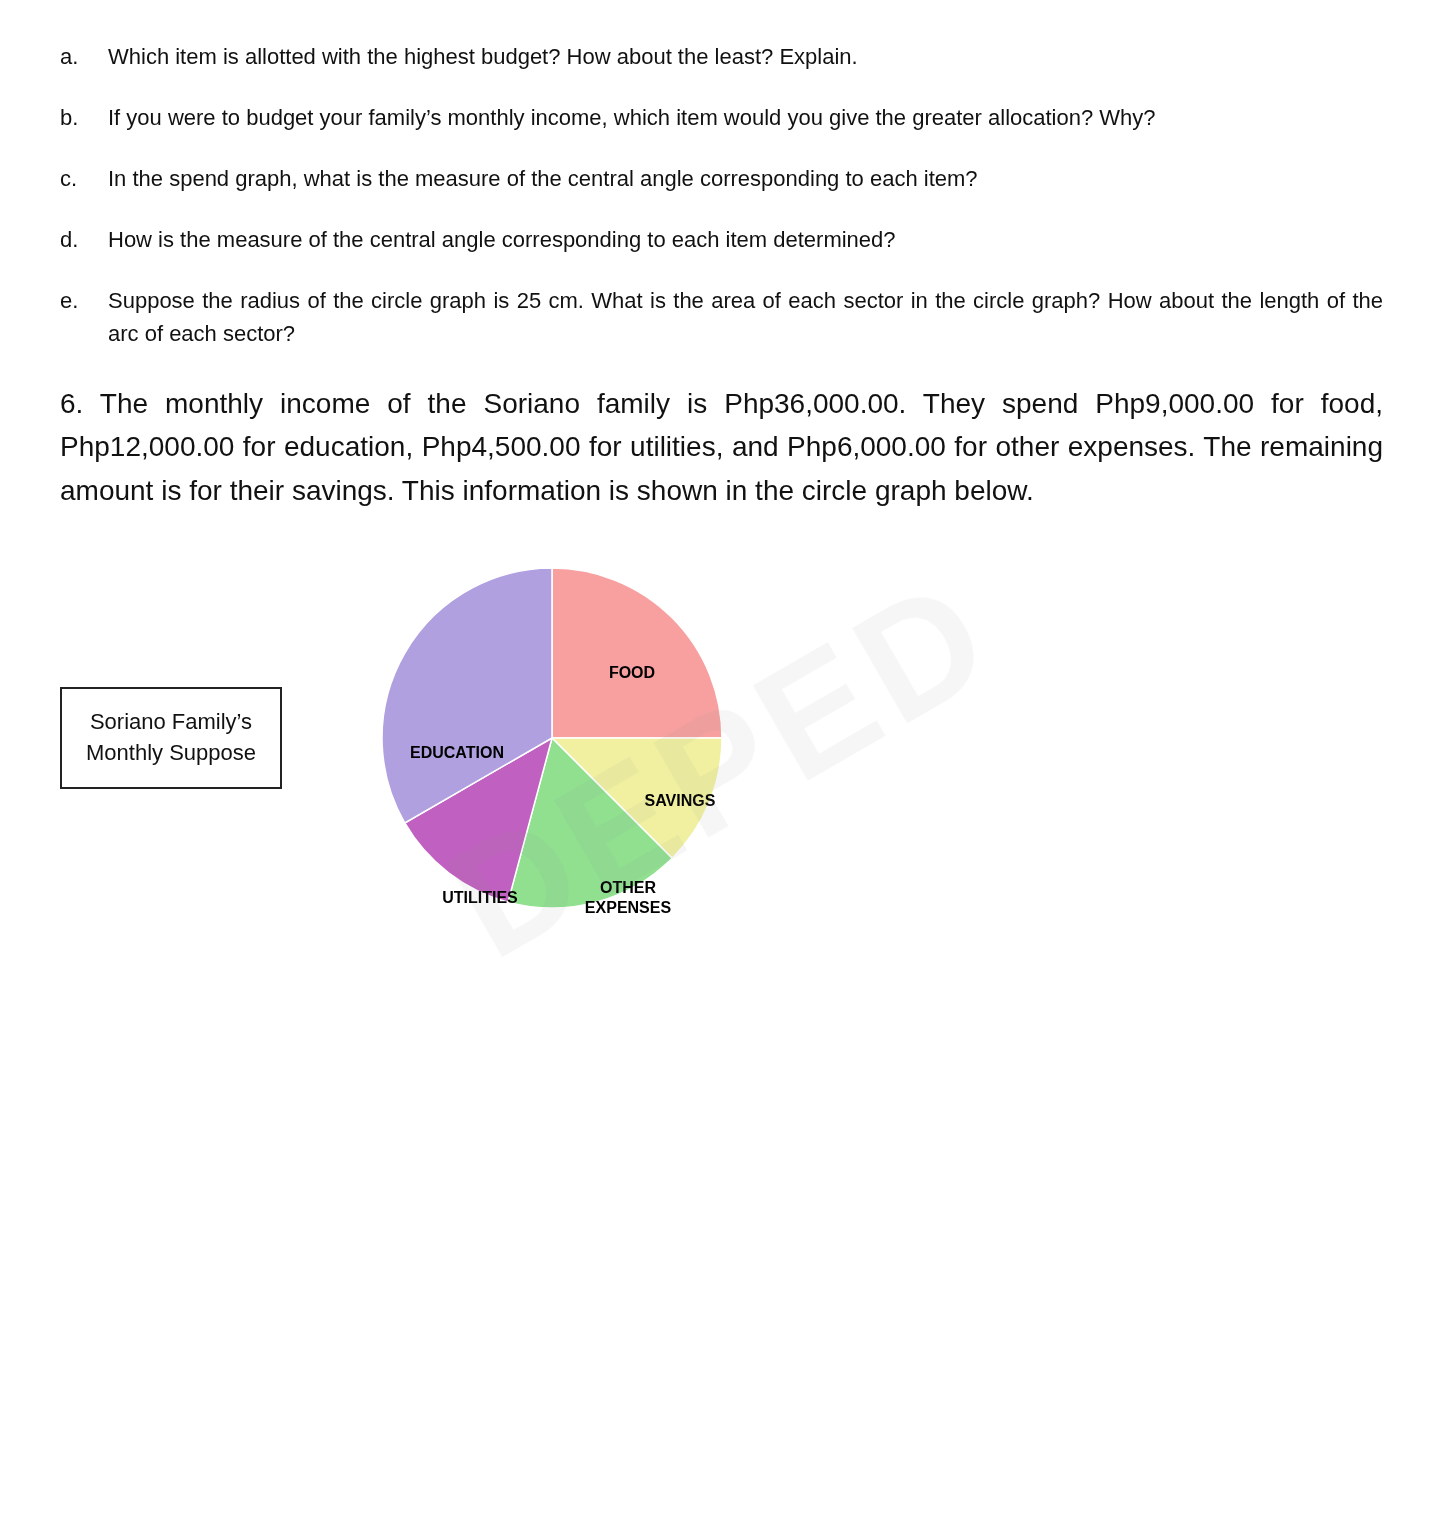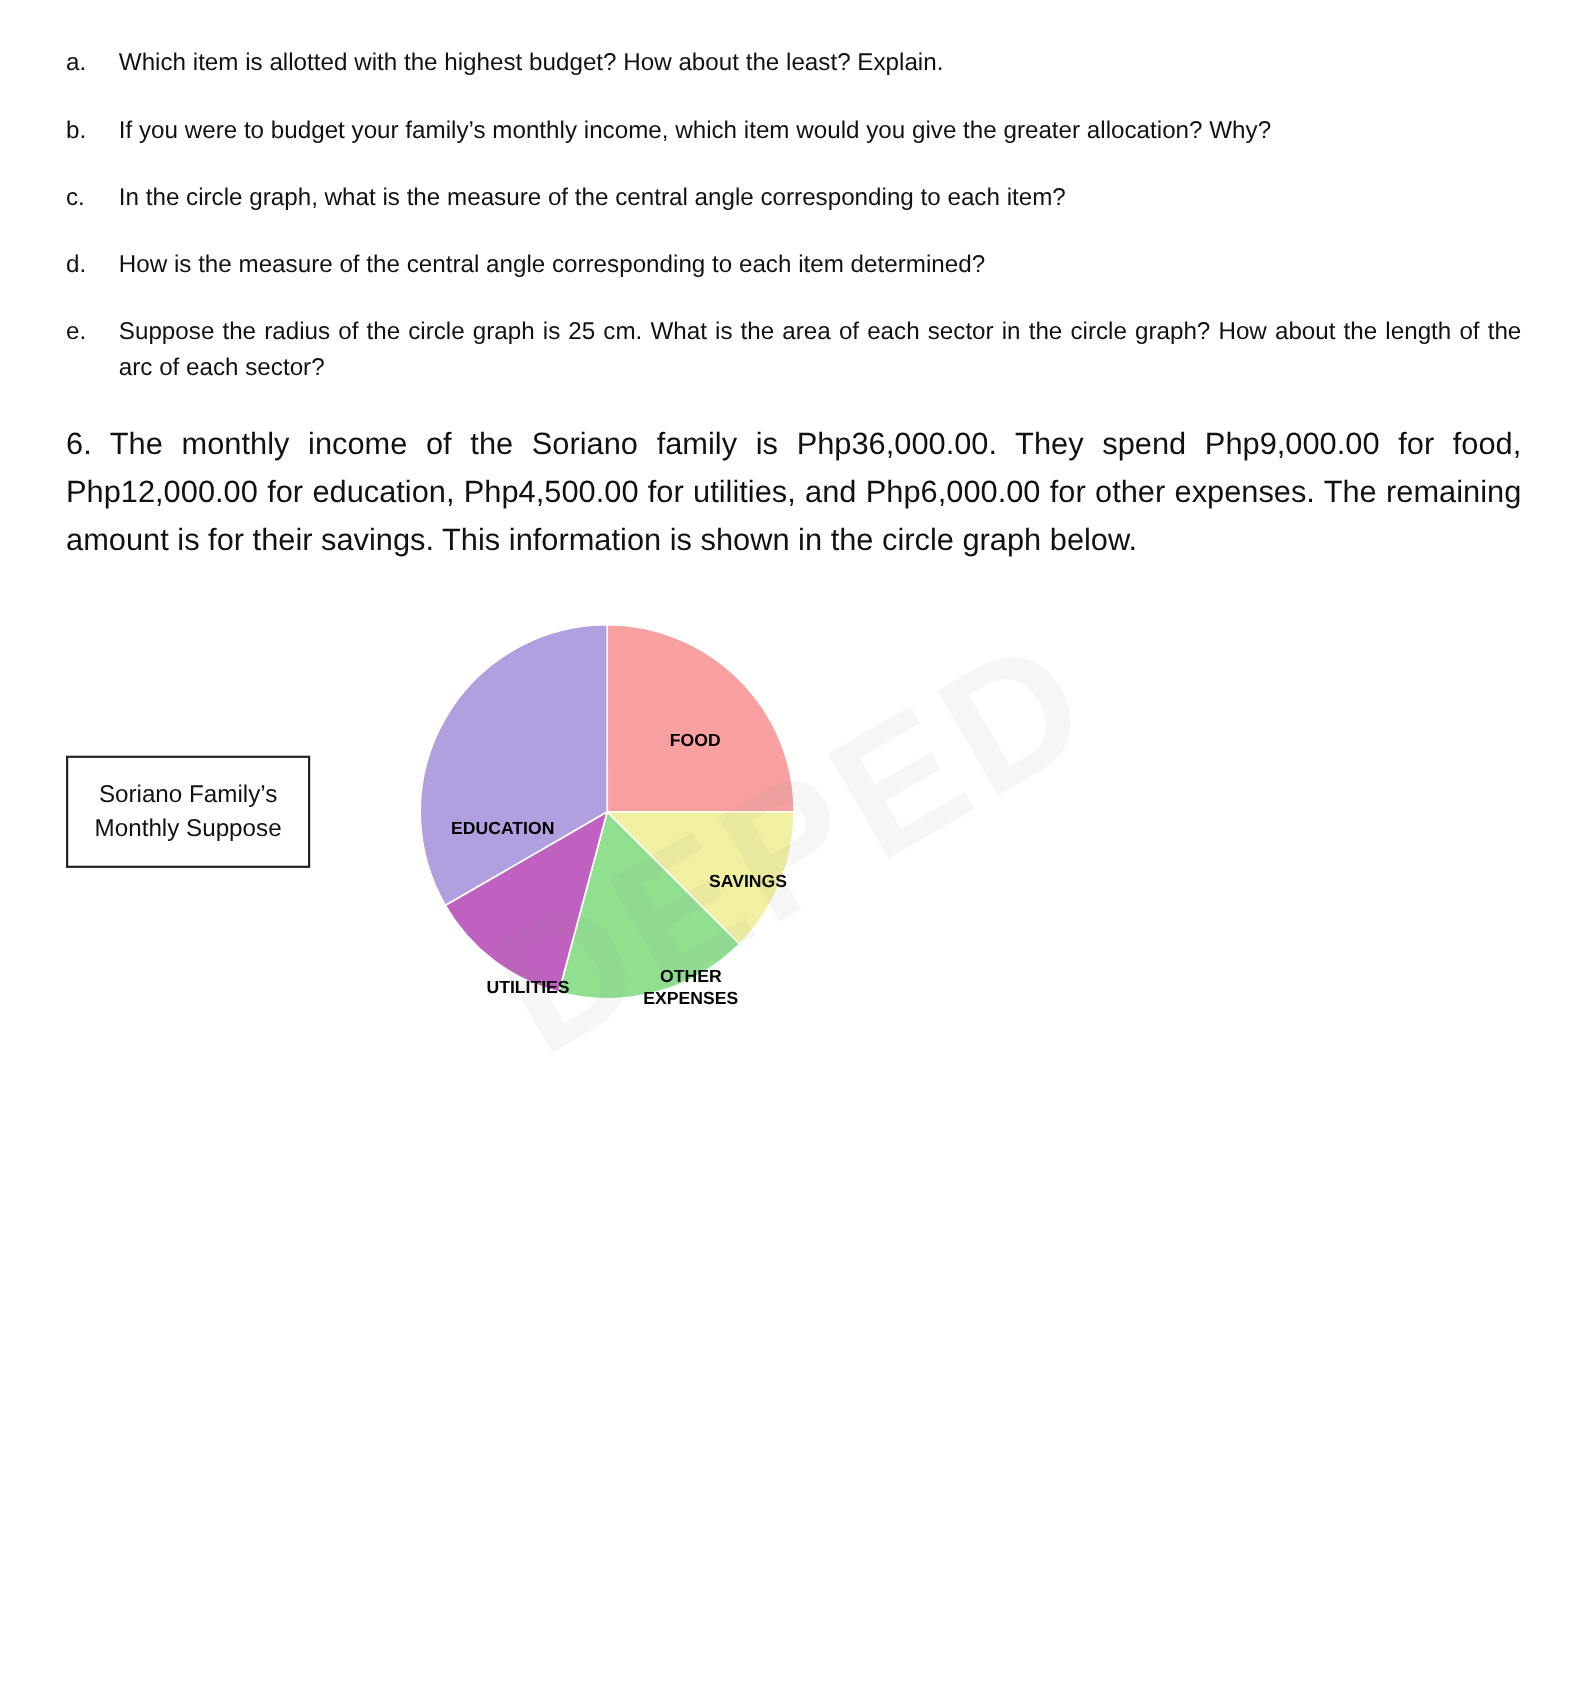--- a/index.html
+++ b/index.html
@@ -85,21 +85,21 @@
   <li class="question-item">
     <span class="question-label">a.</span>
     <span class="question-text">Which item is allotted with the highest budget? How about the least? Explain.</span>
   </li>
   <li class="question-item">
     <span class="question-label">b.</span>
     <span class="question-text">If you were to budget your family’s monthly income, which item would you give the greater allocation? Why?</span>
   </li>
   <li class="question-item">
     <span class="question-label">c.</span>
-    <span class="question-text">In the circle graph, what is the measure of the central angle corresponding to each item?</span>
+    <span class="question-text">In the spend graph, what is the measure of the central angle corresponding to each item?</span>
   </li>
   <li class="question-item">
     <span class="question-label">d.</span>
     <span class="question-text">How is the measure of the central angle corresponding to each item determined?</span>
   </li>
   <li class="question-item">
     <span class="question-label">e.</span>
     <span class="question-text">Suppose the radius of the circle graph is 25 cm. What is the area of each sector in the circle graph? How about the length of the arc of each sector?</span>
   </li>
 </ul>

